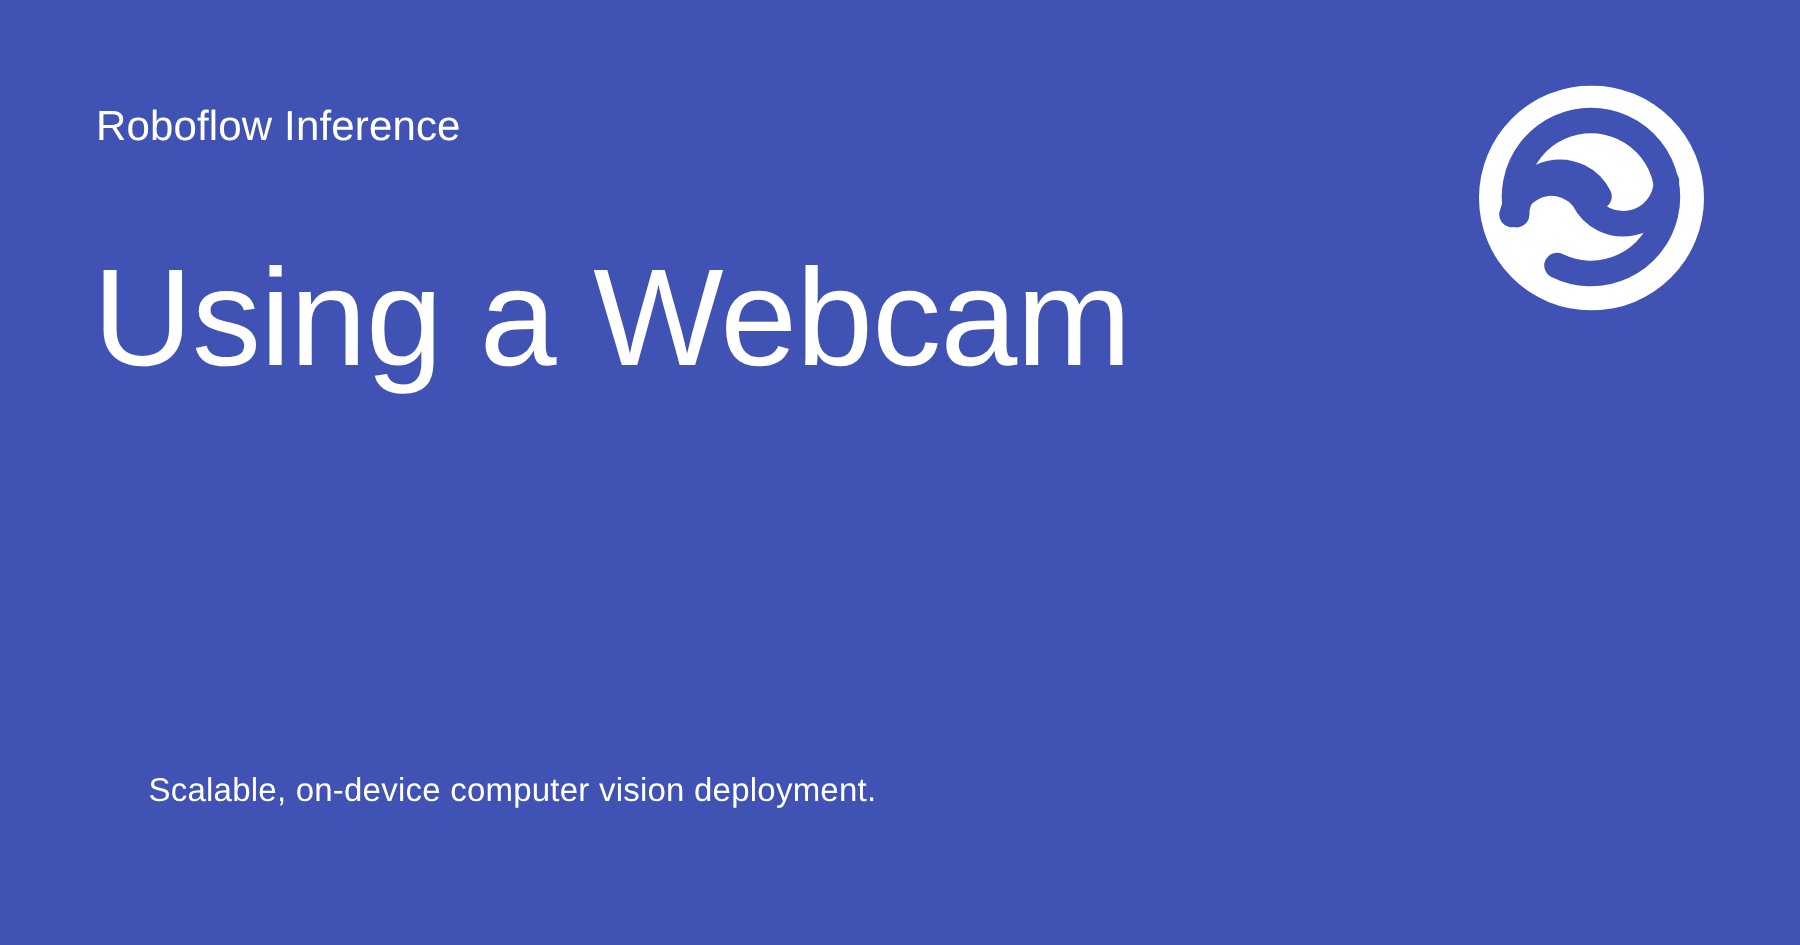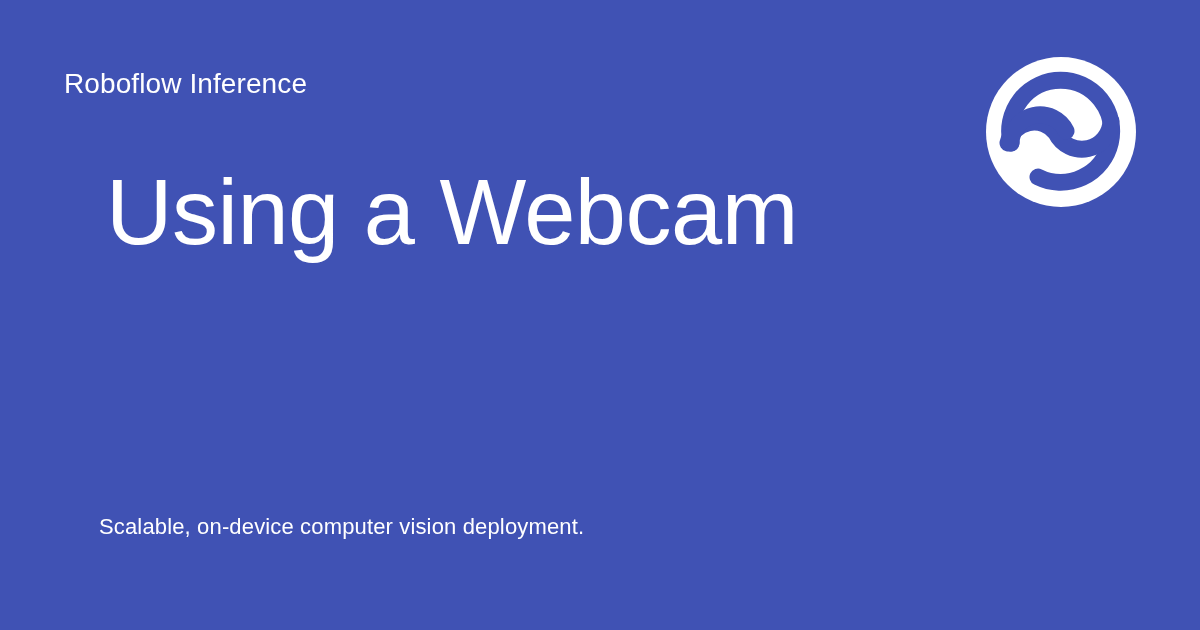--- a/index.html
+++ b/index.html
@@ -41,21 +41,20 @@
   .headline {
     position: absolute;
     left: 62px;
     top: 160px;
     font-size: 92px;
     line-height: 104px;
     font-weight: 300;
     letter-spacing: -0.5px;
     color: #ffffff;
     white-space: nowrap;
-    margin-left: 44px;
   }
 
   .subtitle {
     position: absolute;
     left: 64px;
     top: 512px;
     font-size: 22px;
     line-height: 30px;
     font-weight: 400;
     letter-spacing: 0.15px;

